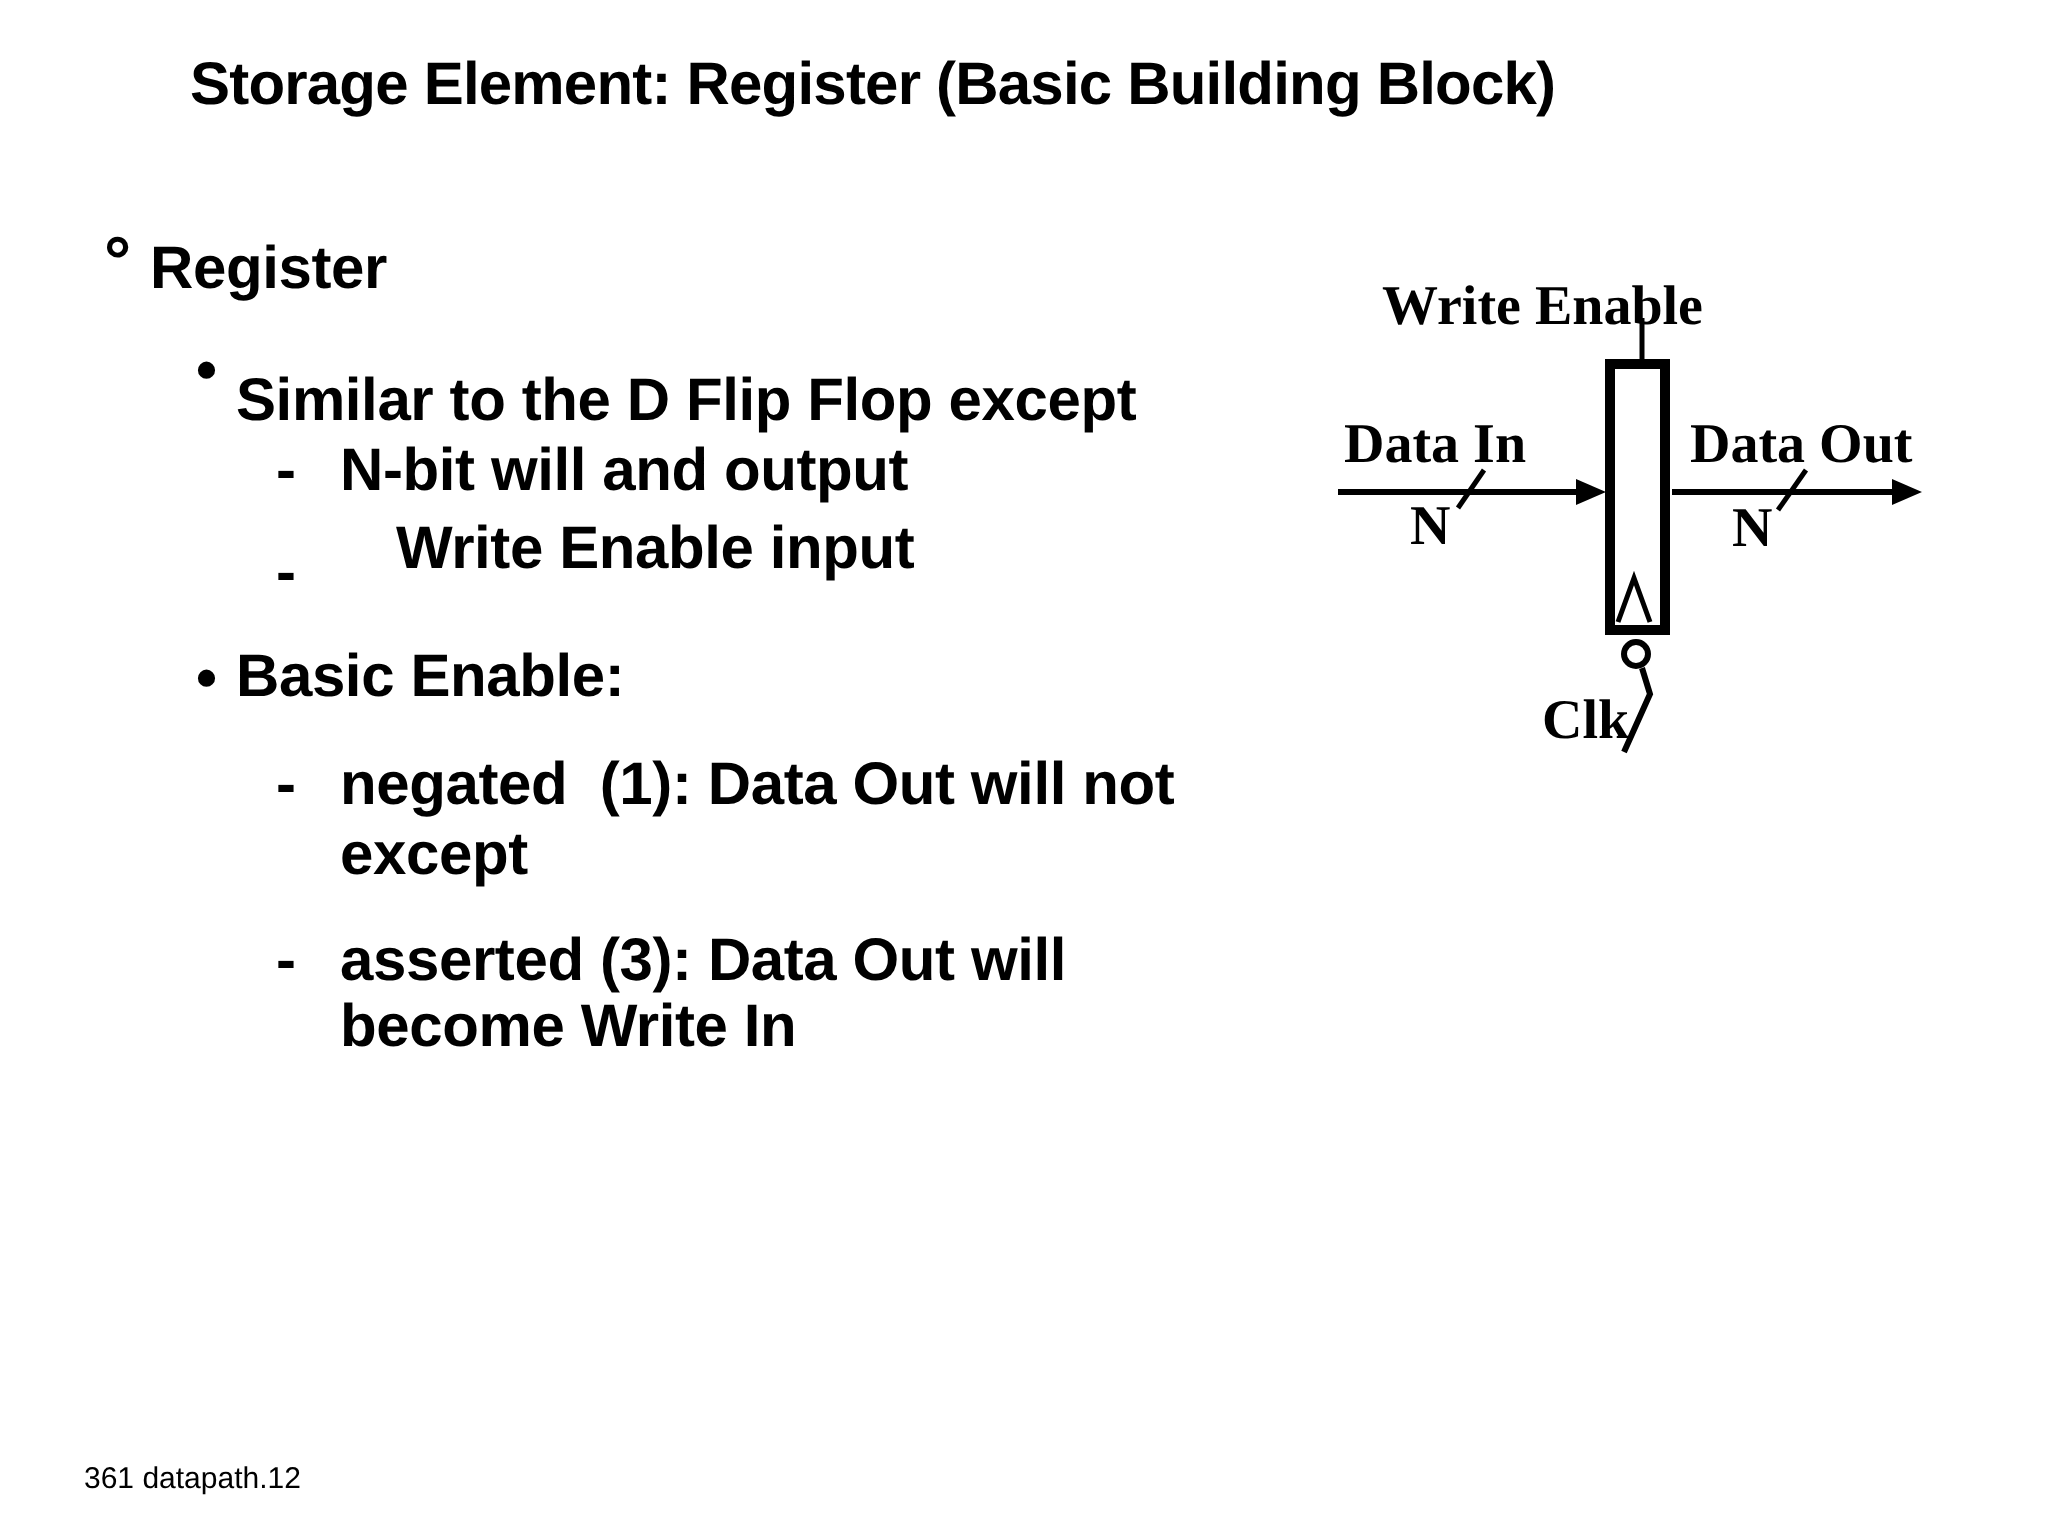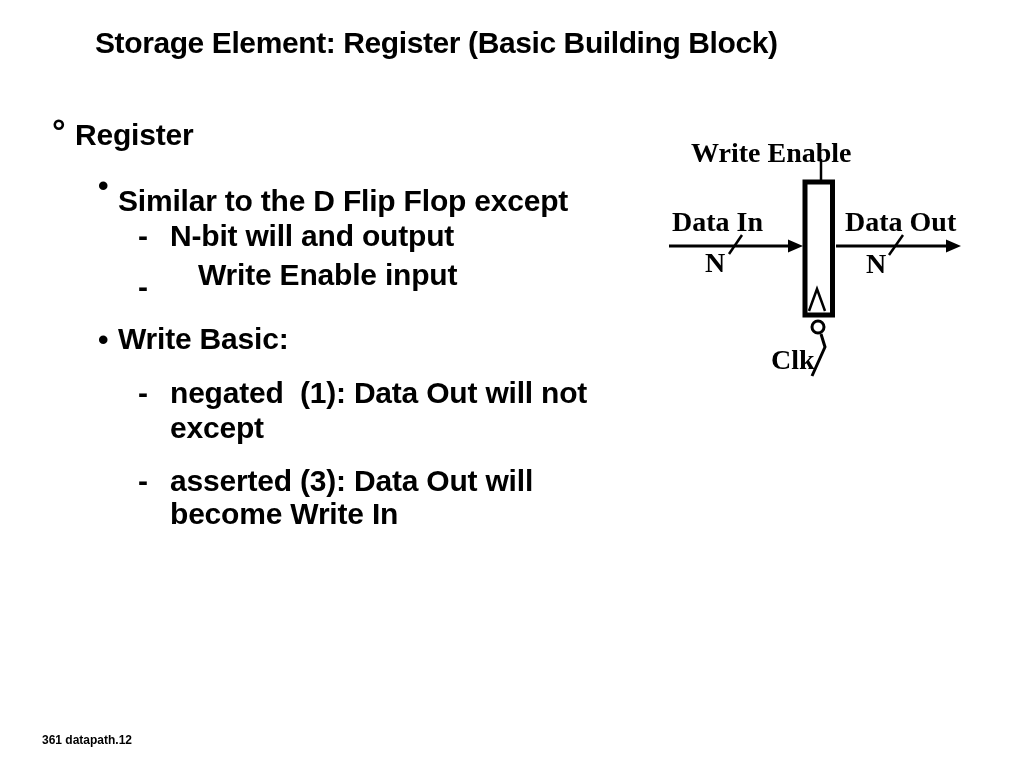--- a/index.html
+++ b/index.html
@@ -15,21 +15,21 @@
     line-height:34px;white-space:pre;
   }
   .bline{
     font-size:30px;font-weight:bold;line-height:30px;white-space:pre;
     letter-spacing:-0.2px;
   }
   .bmark{
     font-size:30px;font-weight:bold;line-height:30px;white-space:pre;
   }
   .footer{
-    left:42px;top:730px;font-size:12px;font-weight:bold;line-height:20px;
+    left:42px;top:730px;font-size:15px;font-weight:normal;line-height:20px;
     white-space:pre;
   }
   svg text{
     font-family:"Liberation Serif","DejaVu Serif",serif;
     font-weight:bold;font-size:28px;fill:#000000;
   }
 </style>
 </head>
 <body>
 
@@ -40,21 +40,21 @@
 <div class="abs bmark" style="left:138px;top:221px;">-</div>
 <div class="abs bmark" style="left:138px;top:272px;">-</div>
 <div class="abs bmark" style="left:98px;top:325px;">•</div>
 <div class="abs bmark" style="left:138px;top:378px;">-</div>
 <div class="abs bmark" style="left:138px;top:466px;">-</div>
 
 <div class="abs bline" style="left:75px;top:120px;">Register</div>
 <div class="abs bline" style="left:118px;top:186px;">Similar to the D Flip Flop except</div>
 <div class="abs bline" style="left:170px;top:221px;">N-bit will and output</div>
 <div class="abs bline" style="left:170px;top:260px;margin-left:28px;">Write Enable input</div>
-<div class="abs bline" style="left:118px;top:324px;">Write Basic:</div>
+<div class="abs bline" style="left:118px;top:324px;">Basic Enable:</div>
 <div class="abs bline" style="left:170px;top:378px;">negated  (1): Data Out will not</div>
 <div class="abs bline" style="left:170px;top:413px;">except</div>
 <div class="abs bline" style="left:170px;top:466px;">asserted (3): Data Out will</div>
 <div class="abs bline" style="left:170px;top:499px;">become Write In</div>
 
 <svg class="abs" style="left:650px;top:133px;" width="345" height="252" viewBox="650 133 345 252">
 
   <text x="691" y="162">Write Enable</text>
   <text x="672" y="231">Data In</text>
   <text x="845" y="231">Data Out</text>

